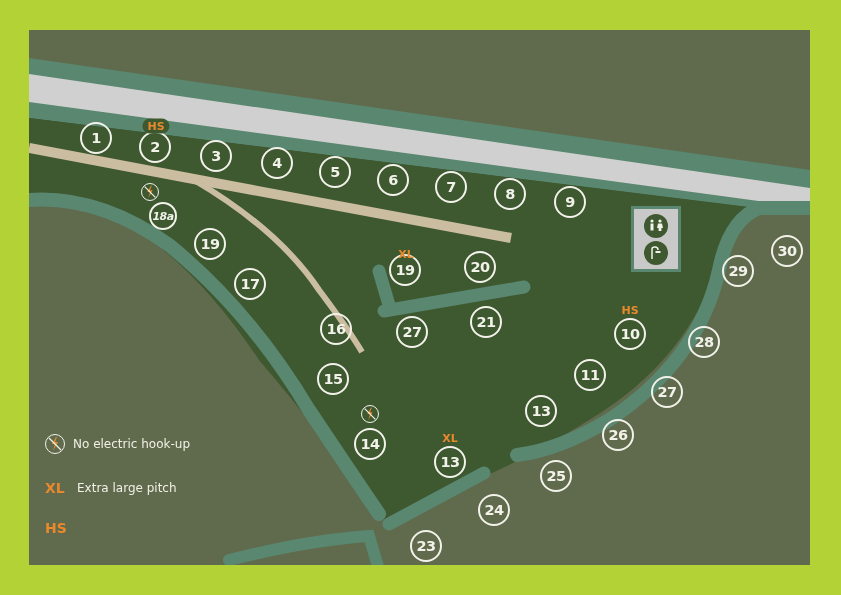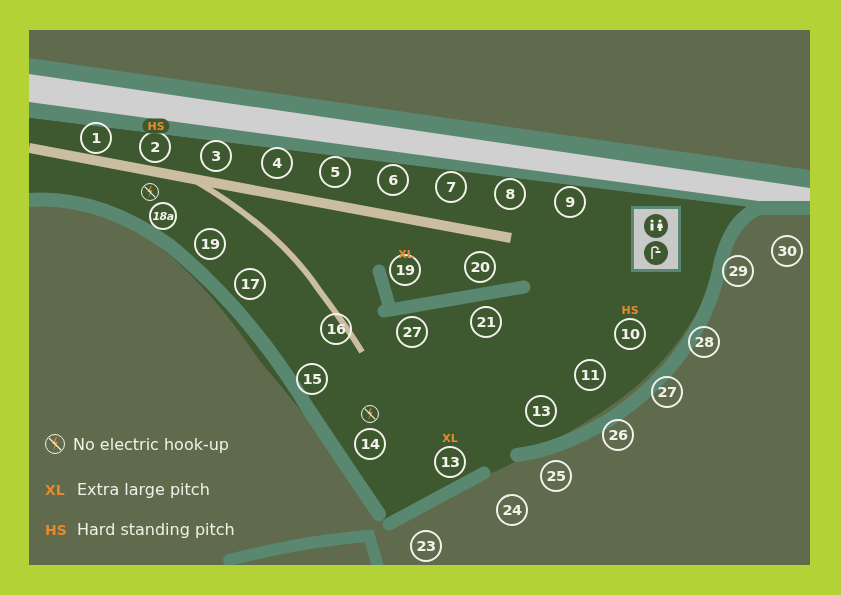--- a/index.html
+++ b/index.html
@@ -8,21 +8,21 @@
   #map svg.base { position: absolute; left: 0; top: 0; }
   .pitch { position: absolute; width: 28px; height: 28px; margin-left: -16px; margin-top: -16px; border: 2px solid #f2f2ea; border-radius: 50%; color: #f2f2ea; font-weight: bold; font-size: 14.5px; display: flex; align-items: center; justify-content: center; letter-spacing: -0.5px; cursor: pointer; }
   .pitch.small { width: 24px; height: 24px; margin-left: -14px; margin-top: -14px; font-size: 11px; font-style: italic; }
   .tag { position: absolute; color: #e8892c; font-weight: bold; font-size: 11px; transform: translate(-50%, -50%); }
   .tag.pill { background: #3e5830; border-radius: 8px; padding: 1px 5px; }
   .noelec { position: absolute; width: 16px; height: 16px; margin-left: -9px; margin-top: -9px; border: 1.5px solid #f2f2ea; border-radius: 50%; }
   .facility { position: absolute; left: 602px; top: 176px; width: 44px; height: 60px; background: #c9c9c9; border: 3px solid #5a8770; }
   .fac-icon { position: absolute; left: 10px; width: 24px; height: 24px; border-radius: 50%; background: #3e5830; display: flex; align-items: center; justify-content: center; }
   .legend { position: absolute; left: 16px; }
   .legend-row { position: absolute; left: 0; display: flex; align-items: center; white-space: nowrap; }
-  .legend-text { color: #f0f0e6; font-size: 16px; margin-left: 8px; }
+  .legend-text { color: #f0f0e6; font-size: 12px; margin-left: 8px; }
   .legend-key { color: #e8892c; font-weight: bold; font-size: 14px; width: 24px; }
 </style>
 </head>
 <body>
 
 <div id="map">
   <svg class="base" width="781" height="535" viewBox="0 0 781 535">
 
     <path d="M0,78 L781,170 L730,178 Q700,190 690,230 Q660,330 560,390 Q480,440 420,460 L355,490 Q290,400 230,330 Q150,210 60,175 L0,160 Z" fill="#3e5830"></path>
 
@@ -53,31 +53,31 @@
       <div class="pitch" style="left: 306px; top: 142px;">5</div>
       <div class="pitch" style="left: 364px; top: 150px;">6</div>
       <div class="pitch" style="left: 422px; top: 157px;">7</div>
       <div class="pitch" style="left: 481px; top: 164px;">8</div>
       <div class="pitch" style="left: 541px; top: 172px;">9</div>
       <div class="pitch" style="left: 601px; top: 304px;">10</div>
       <div class="pitch" style="left: 561px; top: 345px;">11</div>
       <div class="pitch" style="left: 512px; top: 381px;">13</div>
       <div class="pitch" style="left: 421px; top: 432px;">13</div>
       <div class="pitch" style="left: 341px; top: 414px;">14</div>
-      <div class="pitch" style="left: 283px; top: 349px;">15</div>
+      <div class="pitch" style="left: 304px; top: 349px;">15</div>
       <div class="pitch" style="left: 255px; top: 299px; margin-left: 36px;">16</div>
       <div class="pitch" style="left: 221px; top: 254px;">17</div>
       <div class="pitch" style="left: 181px; top: 214px;">19</div>
       <div class="pitch small" style="left: 134px; top: 186px;">18a</div>
       <div class="pitch" style="left: 376px; top: 240px;">19</div>
       <div class="pitch" style="left: 451px; top: 237px;">20</div>
       <div class="pitch" style="left: 457px; top: 292px;">21</div>
       <div class="pitch" style="left: 383px; top: 302px;">27</div>
       <div class="pitch" style="left: 397px; top: 516px;">23</div>
-      <div class="pitch" style="left: 483px; top: 480px;">24</div>
+      <div class="pitch" style="left: 465px; top: 480px;">24</div>
       <div class="pitch" style="left: 527px; top: 446px;">25</div>
       <div class="pitch" style="left: 589px; top: 405px;">26</div>
       <div class="pitch" style="left: 638px; top: 362px;">27</div>
       <div class="pitch" style="left: 675px; top: 312px;">28</div>
       <div class="pitch" style="left: 709px; top: 241px;">29</div>
       <div class="pitch" style="left: 758px; top: 221px;">30</div>
       <div class="tag pill" style="left: 127px; top: 96px;">HS</div>
       <div class="tag" style="left: 601px; top: 280px;">HS</div>
       <div class="tag" style="left: 377px; top: 224px;">XL</div>
       <div class="tag" style="left: 421px; top: 408px;">XL</div>
@@ -122,16 +122,15 @@
           </svg>
       </span>
       <span class="legend-text">No electric hook-up</span>
     </div>
     <div class="legend-row" style="top:450px">
       <span class="legend-key">XL</span>
       <span class="legend-text">Extra large pitch</span>
     </div>
     <div class="legend-row" style="top:490px">
       <span class="legend-key">HS</span>
-      <span class="legend-text">Hard standing pitch</span>
     </div>
   </div>
 </div>
 
 </body></html>

